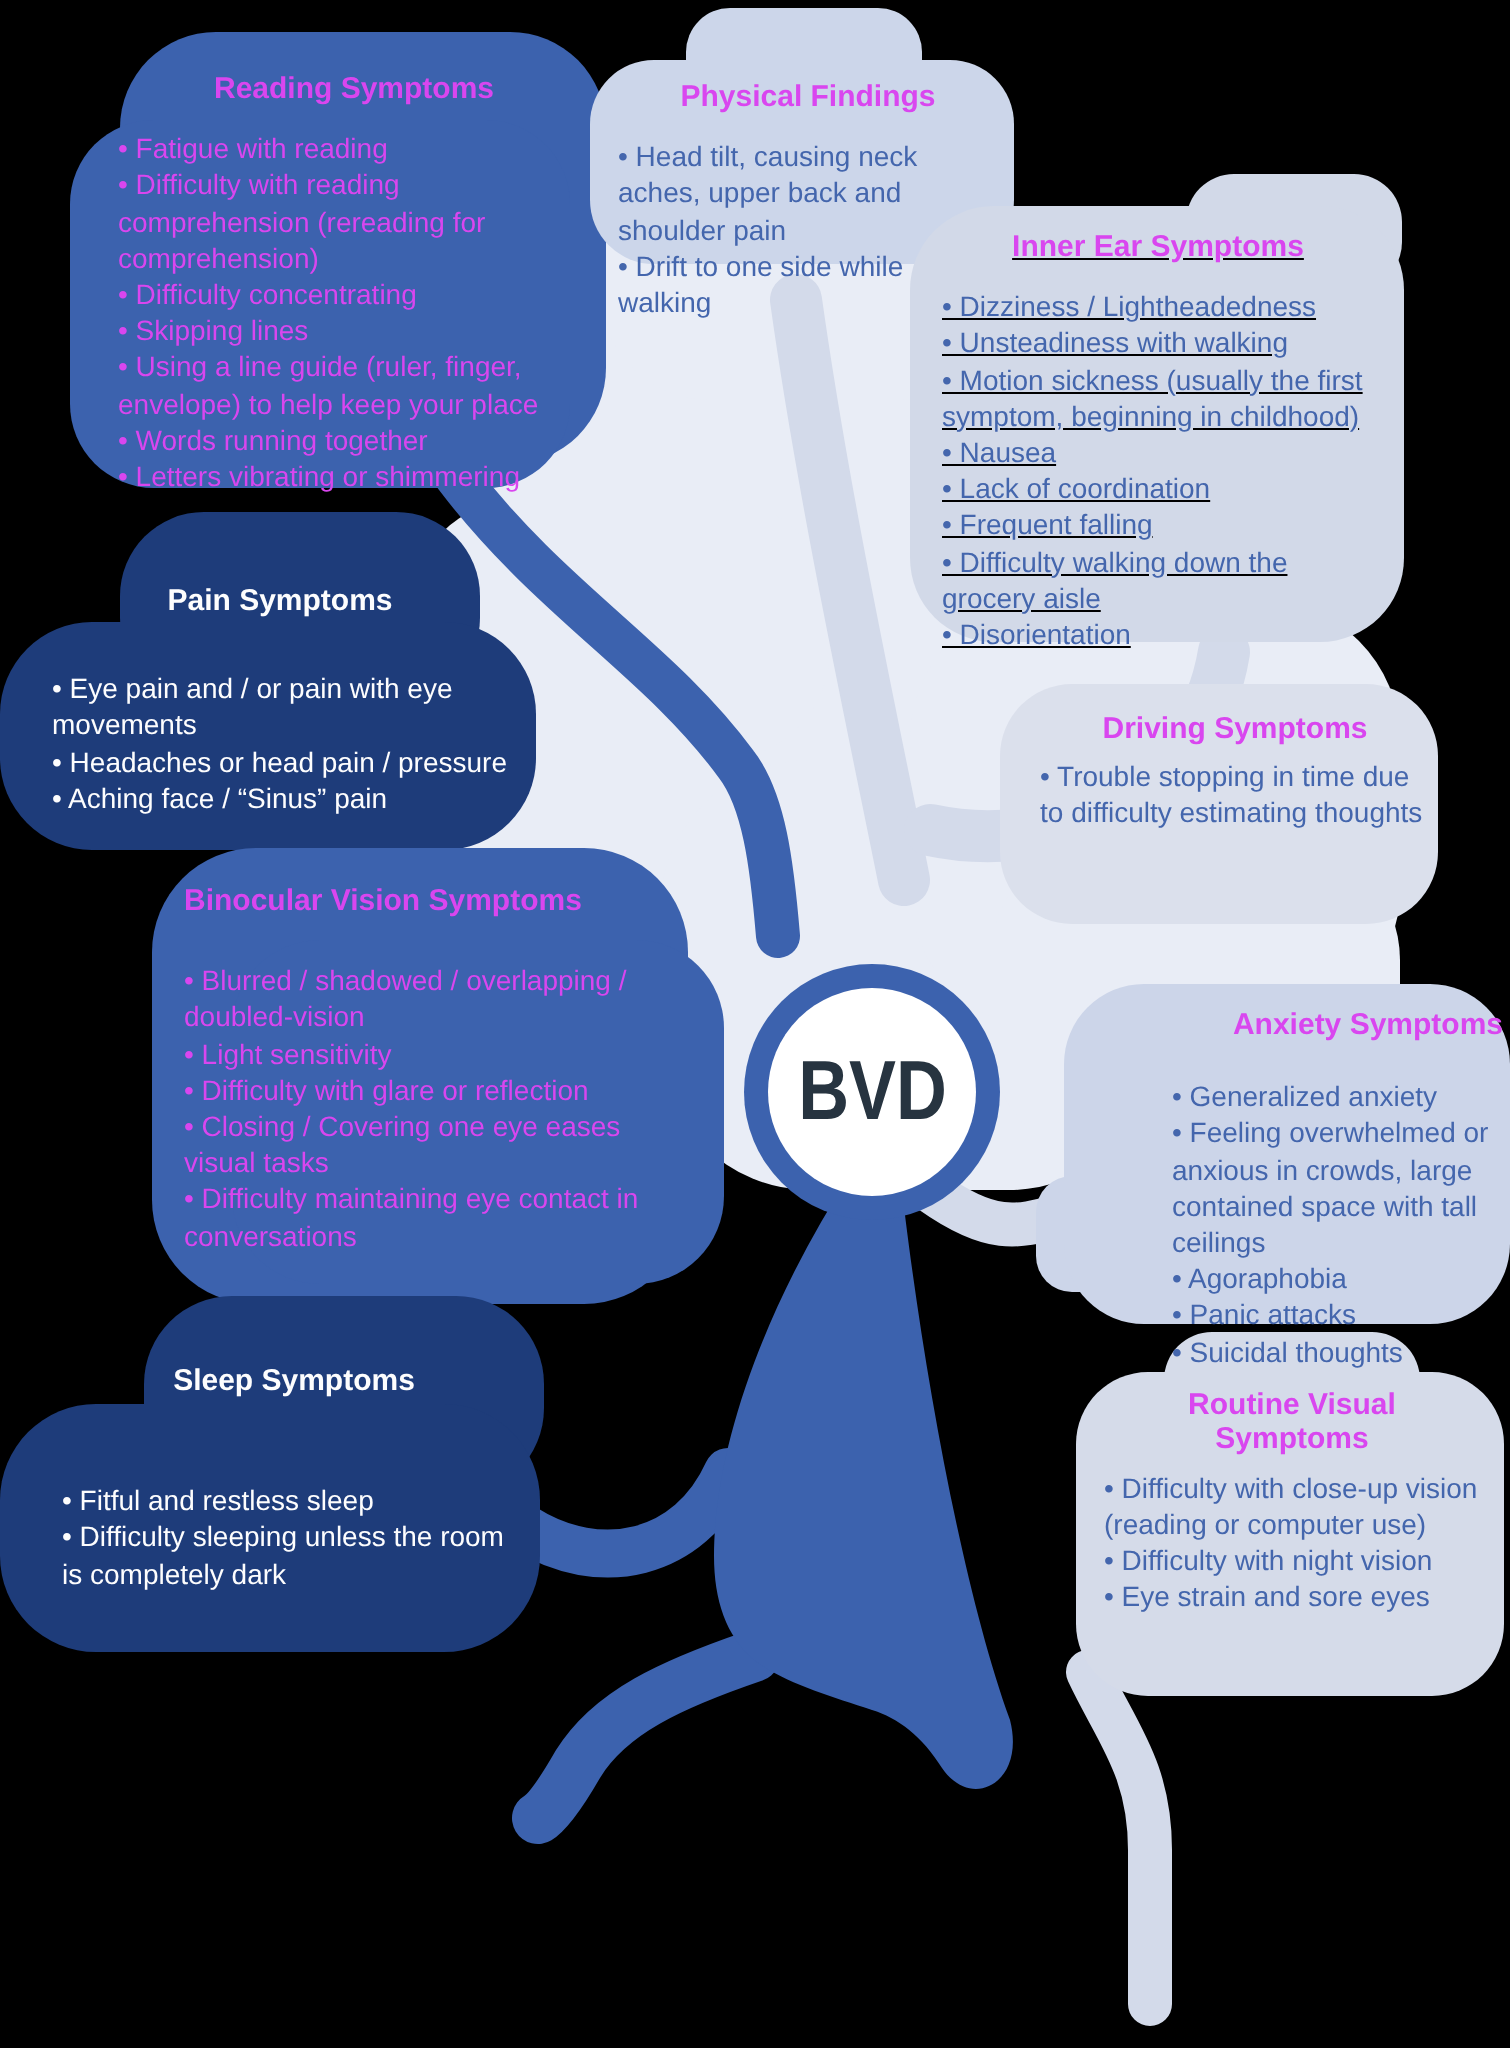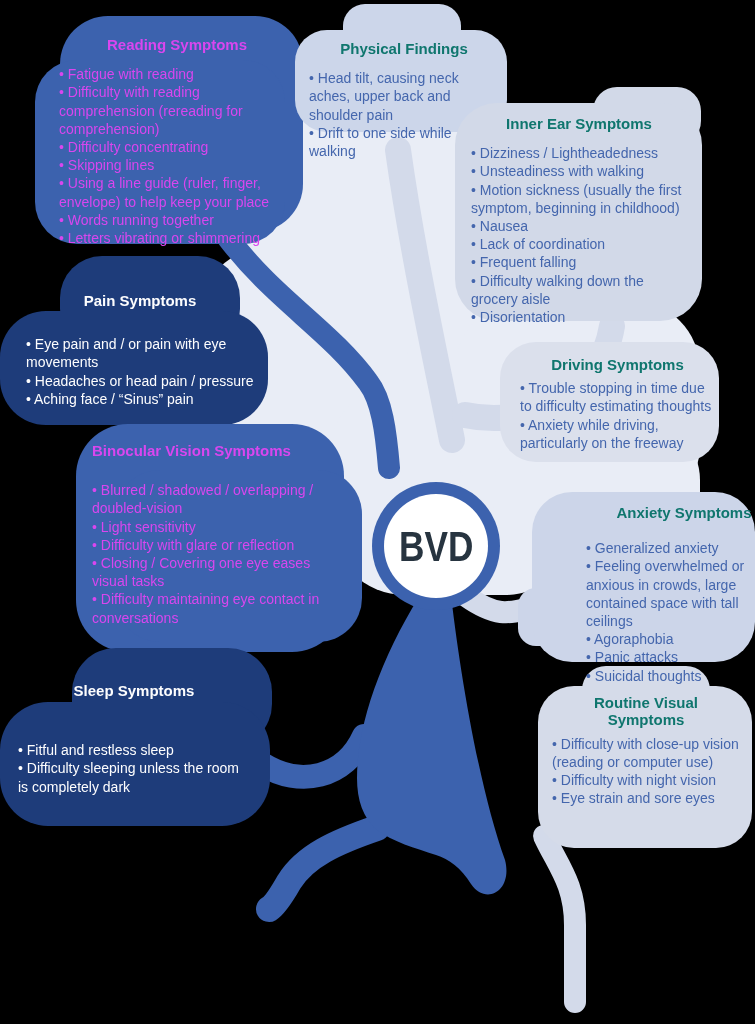--- a/index.html
+++ b/index.html
@@ -16,42 +16,42 @@
   .cloud .content{position:absolute;z-index:3;}
   .cloud .title{margin:0;font-size:15px;font-weight:bold;text-align:center;line-height:1.15;}
   .cloud .bullets{font-size:14px;line-height:1.3;}
   .cloud .bullets div{margin:0;}
 
   
   .theme-blue .shape{background:#3c62ae;}
   .theme-blue .title,.theme-blue .bullets{color:#d946ef;}
   .theme-navy .shape{background:#1e3c7a;}
   .theme-navy .title,.theme-navy .bullets{color:#fdfdfe;}
-  .theme-light .title{color:#0f766e;}
+  .theme-light .title{color:#d946ef;}
   .theme-light .bullets{color:#4466ad;}
 
   
   .reading{left:35px;top:16px;width:268px;height:228px;}
   .reading .s1{left:25px;top:0;width:243px;height:216px;border-radius:48px;}
   .reading .s2{left:0;top:44px;width:250px;height:184px;border-radius:42px;}
   .reading .content{left:24px;top:20px;width:236px;}
   .reading .bullets{margin-top:12px;}
 
   
   .physical{left:295px;top:30px;width:212px;height:102px;}
   .physical .s1{left:0;top:0;width:212px;height:102px;border-radius:32px;background:#ccd6ea;}
   .physical .tab{left:48px;top:-26px;width:118px;height:56px;border-radius:22px;background:#ccd6ea;}
   .physical .content{left:14px;top:10px;width:190px;}
   .physical .bullets{margin-top:12px;}
 
   
   .inner-ear{left:455px;top:103px;width:247px;height:218px;}
   .inner-ear .s1{left:0;top:0;width:247px;height:218px;border-radius:42px;background:#d2d9e8;}
   .inner-ear .tab{left:138px;top:-16px;width:108px;height:58px;border-radius:24px;background:#d2d9e8;}
-  .inner-ear .content{left:16px;top:12px;width:216px;}
+  .inner-ear .content{left:16px;top:12px;width:216px;text-decoration:underline;}
   .inner-ear .bullets{margin-top:12px;}
 
   
   .pain{left:0;top:256px;width:270px;height:170px;}
   .pain .s1{left:60px;top:0;width:180px;height:95px;border-radius:42px;}
   .pain .s2{left:0;top:55px;width:268px;height:114px;border-radius:46px;}
   .pain .content{left:26px;top:36px;width:228px;}
   .pain .bullets{margin-top:26px;}
 
   
@@ -72,21 +72,21 @@
   .anxiety{left:532px;top:492px;width:223px;height:170px;}
   .anxiety .s1{left:0;top:0;width:223px;height:170px;border-radius:40px;background:#ccd5e9;}
   .anxiety .tab{left:-14px;top:96px;width:44px;height:58px;border-radius:18px;background:#ccd5e9;}
   .anxiety .content{left:18px;top:12px;width:196px;margin-left:36px;}
   .anxiety .bullets{margin-top:18px;}
 
   
   .sleep{left:0;top:648px;width:282px;height:178px;}
   .sleep .s1{left:72px;top:0;width:200px;height:100px;border-radius:44px;}
   .sleep .s2{left:0;top:54px;width:270px;height:124px;border-radius:48px;}
-  .sleep .content{left:18px;top:34px;width:232px;}
+  .sleep .content{left:31px;top:34px;width:232px;}
   .sleep .bullets{margin-top:42px;}
 
   
   .routine{left:538px;top:686px;width:214px;height:162px;}
   .routine .s1{left:0;top:0;width:214px;height:162px;border-radius:36px;background:#d5dbe9;}
   .routine .tab{left:44px;top:-20px;width:128px;height:56px;border-radius:24px;background:#d5dbe9;}
   .routine .content{left:14px;top:8px;width:188px;}
   .routine .title{padding:0 26px;}
   .routine .bullets{margin-top:6px;}
 
@@ -199,21 +199,20 @@
         </div>
     </div>
   </div>
 
   <div class="cloud driving theme-light">
     <div class="shape s1"></div>
     <div class="content">
       <h2 class="title">Driving Symptoms</h2>
       <div class="bullets">
           <div>• Trouble stopping in time due to difficulty estimating thoughts</div>
-          <div>• Anxiety while driving, particularly on the freeway</div>
         </div>
     </div>
   </div>
 
   <div class="cloud binocular theme-blue">
     <div class="shape s1"></div>
     <div class="shape s2"></div>
     <div class="content">
       <h2 class="title">Binocular Vision Symptoms</h2>
       <div class="bullets">

